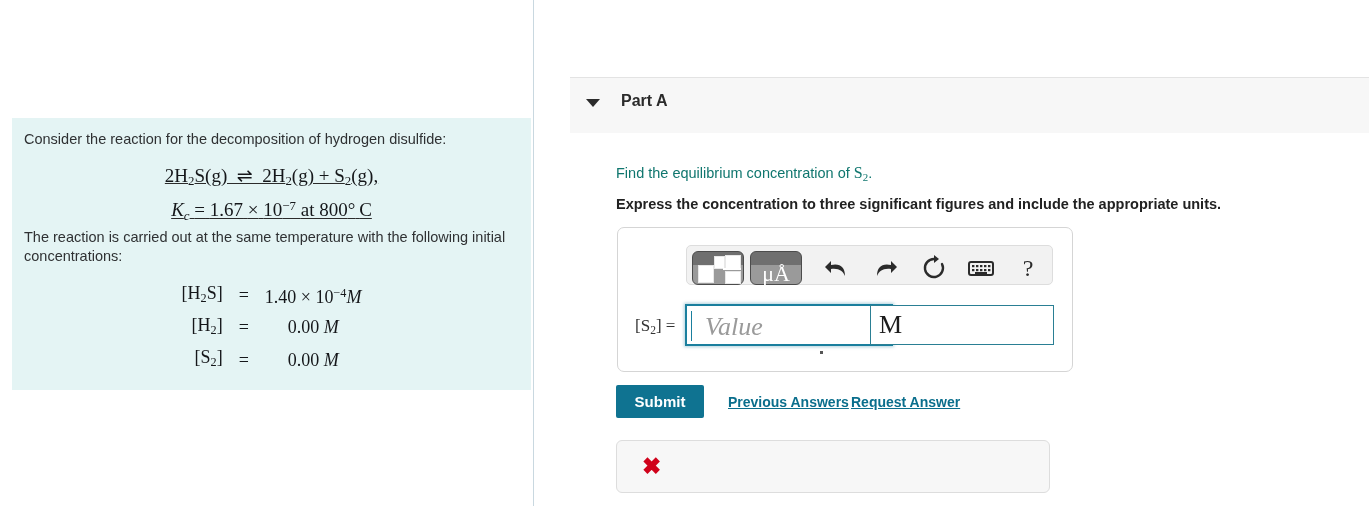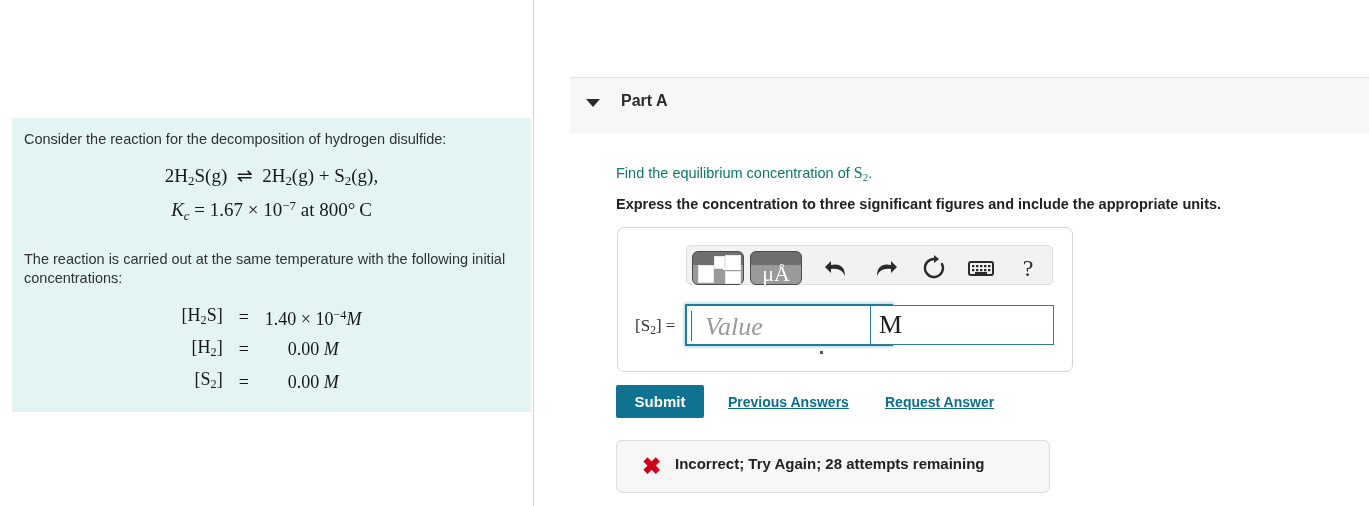--- a/index.html
+++ b/index.html
@@ -23,25 +23,26 @@
   #problem-block{
     position:absolute;left:12px;top:118px;width:519px;
     background:#e4f4f4;
     padding:12px 0 14px 0;
     box-sizing:border-box;
   }
   .prob-text{
     font-size:14.5px;line-height:19px;color:#2f3133;
     padding:0 12px;margin:0;
   }
-  .prob-text.second{margin-top:22px;}
+  .prob-text.second{}
   .eq-block{
     text-align:center;
     font-family:"Liberation Serif", serif;
     margin-top:14px;
+    text-decoration:underline;
   }
   .eq-line{
     font-size:19px;line-height:25px;color:#15171a;
     white-space:nowrap;
   }
   .eq-line .it{font-style:italic;}
   sub{font-size:0.68em;vertical-align:-0.25em;}
   sup{font-size:0.68em;vertical-align:0.5em;}
   .conc-table{
     margin:14px auto 0 auto;
@@ -165,21 +166,21 @@
     background:#0f7391;color:#ffffff;border:none;border-radius:2px;
     font-family:"Liberation Sans", sans-serif;font-size:15px;font-weight:bold;
     cursor:pointer;
   }
   .ans-link{
     position:absolute;top:394px;
     font-size:14px;font-weight:bold;color:#0a6e8c;
     text-decoration:underline;cursor:pointer;white-space:nowrap;
   }
   #previous-answers{left:194px;}
-  #request-answer{left:351px;}
+  #request-answer{left:317px;}
   
   #feedback-box{
     position:absolute;left:82px;top:440px;width:434px;height:53px;
     background:#f7f7f7;border:1px solid #dddddd;border-radius:6px;
     box-sizing:border-box;
   }
   #feedback-icon{
     position:absolute;left:25px;top:12px;
     font-size:23px;line-height:26px;color:#d0021b;font-weight:bold;
   }
@@ -327,16 +328,15 @@
   </div>
 
   <button id="submit-button">Submit</button>
 
   <span class="ans-link" id="previous-answers">Previous Answers</span>
 
   <span class="ans-link" id="request-answer">Request Answer</span>
 
   <div id="feedback-box">
     <span id="feedback-icon">✖</span>
-    <span id="feedback-text">Incorrect; Try Again; 28 attempts remaining</span>
   </div>
 
 </div>
 
 </body></html>

